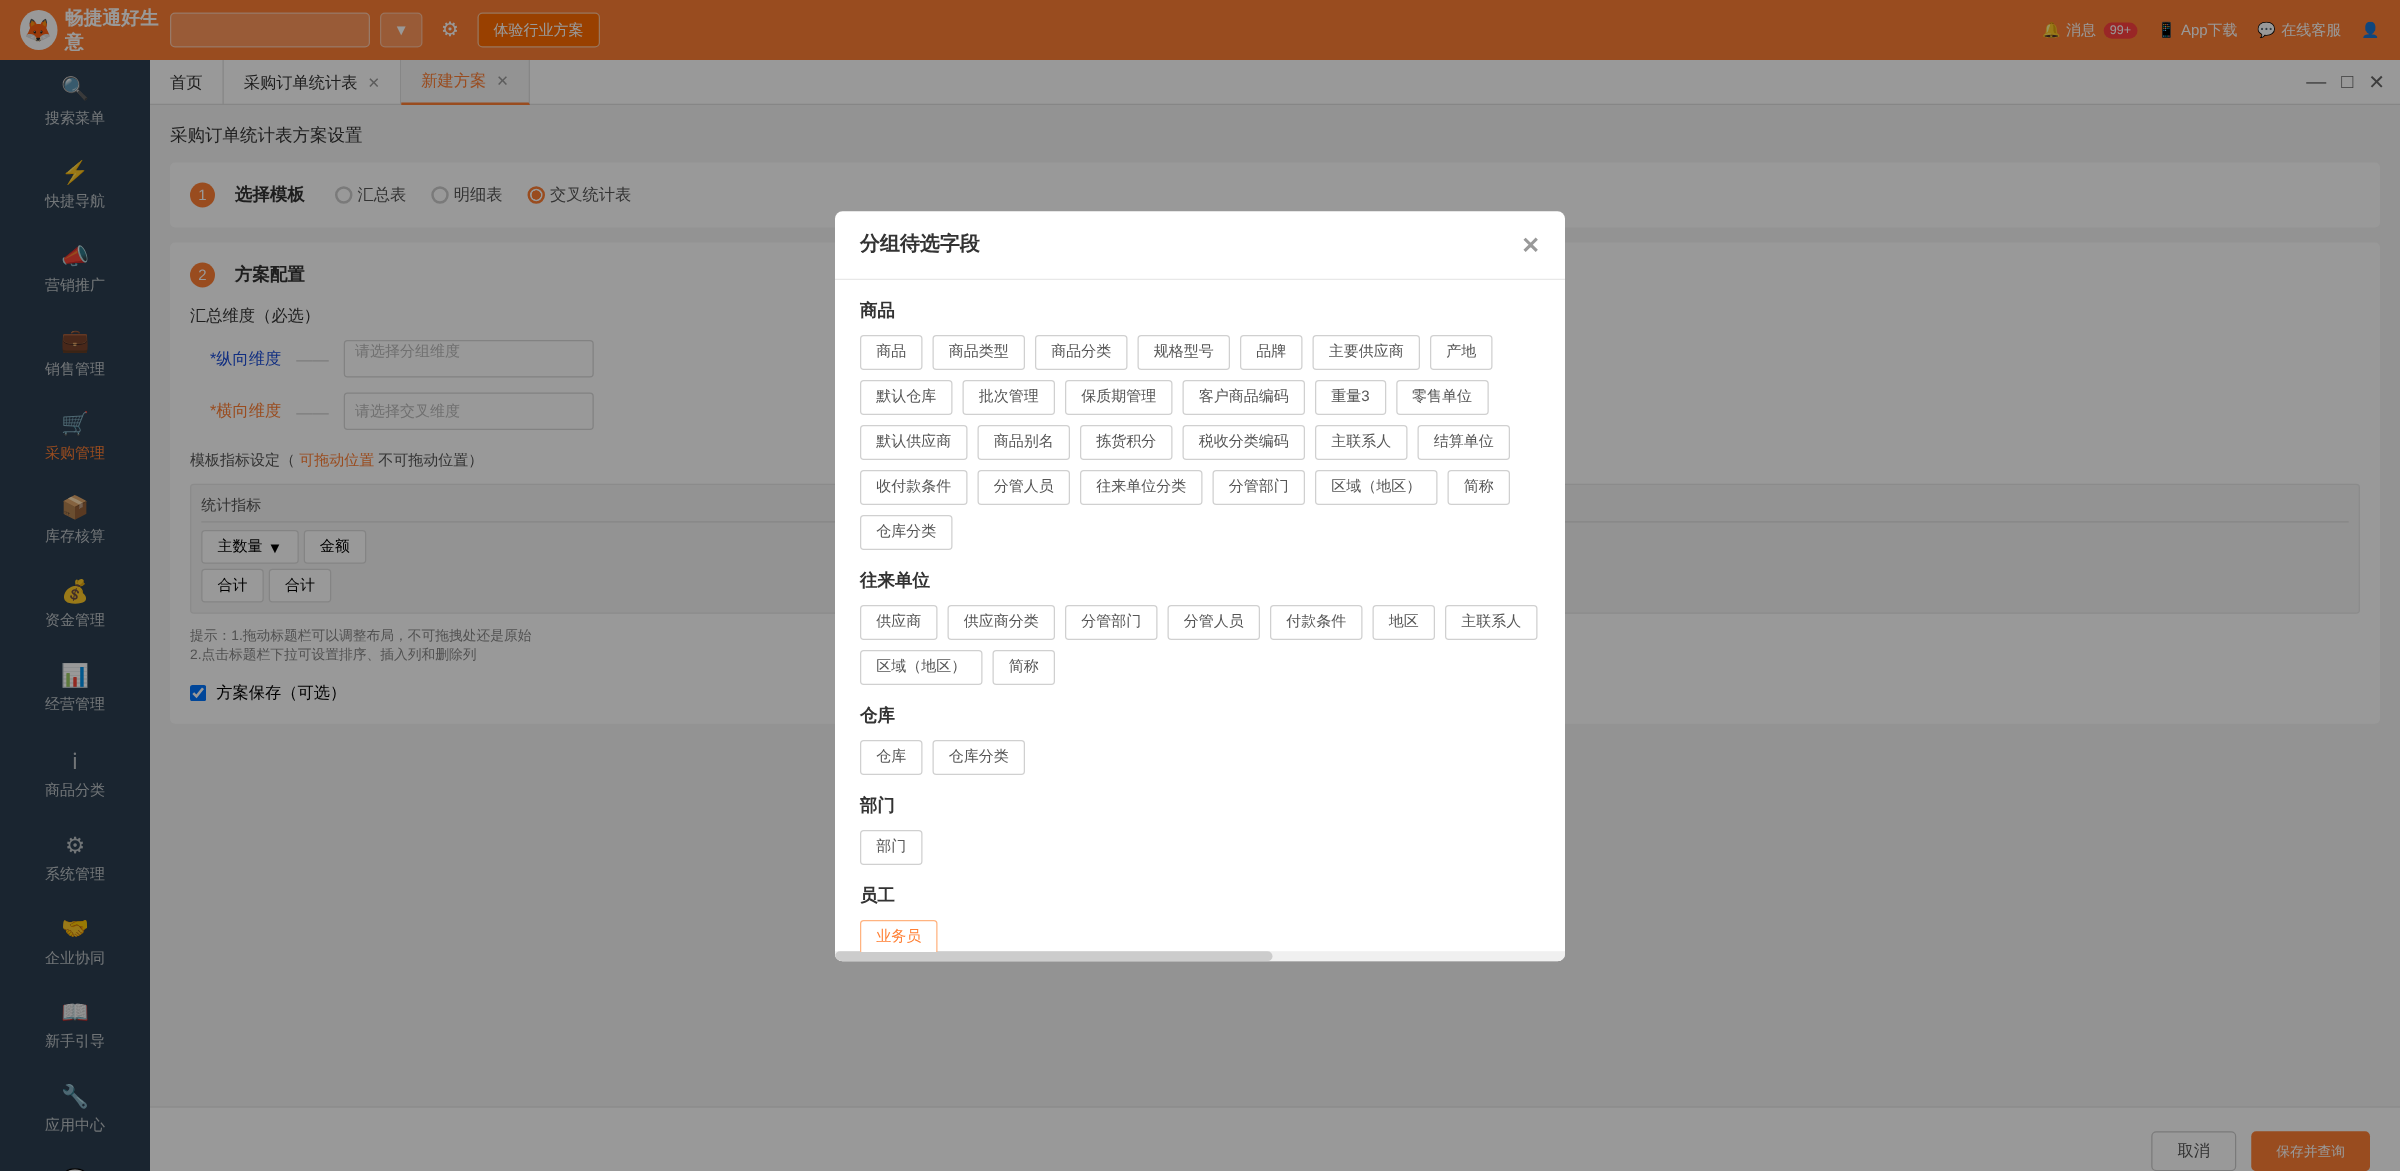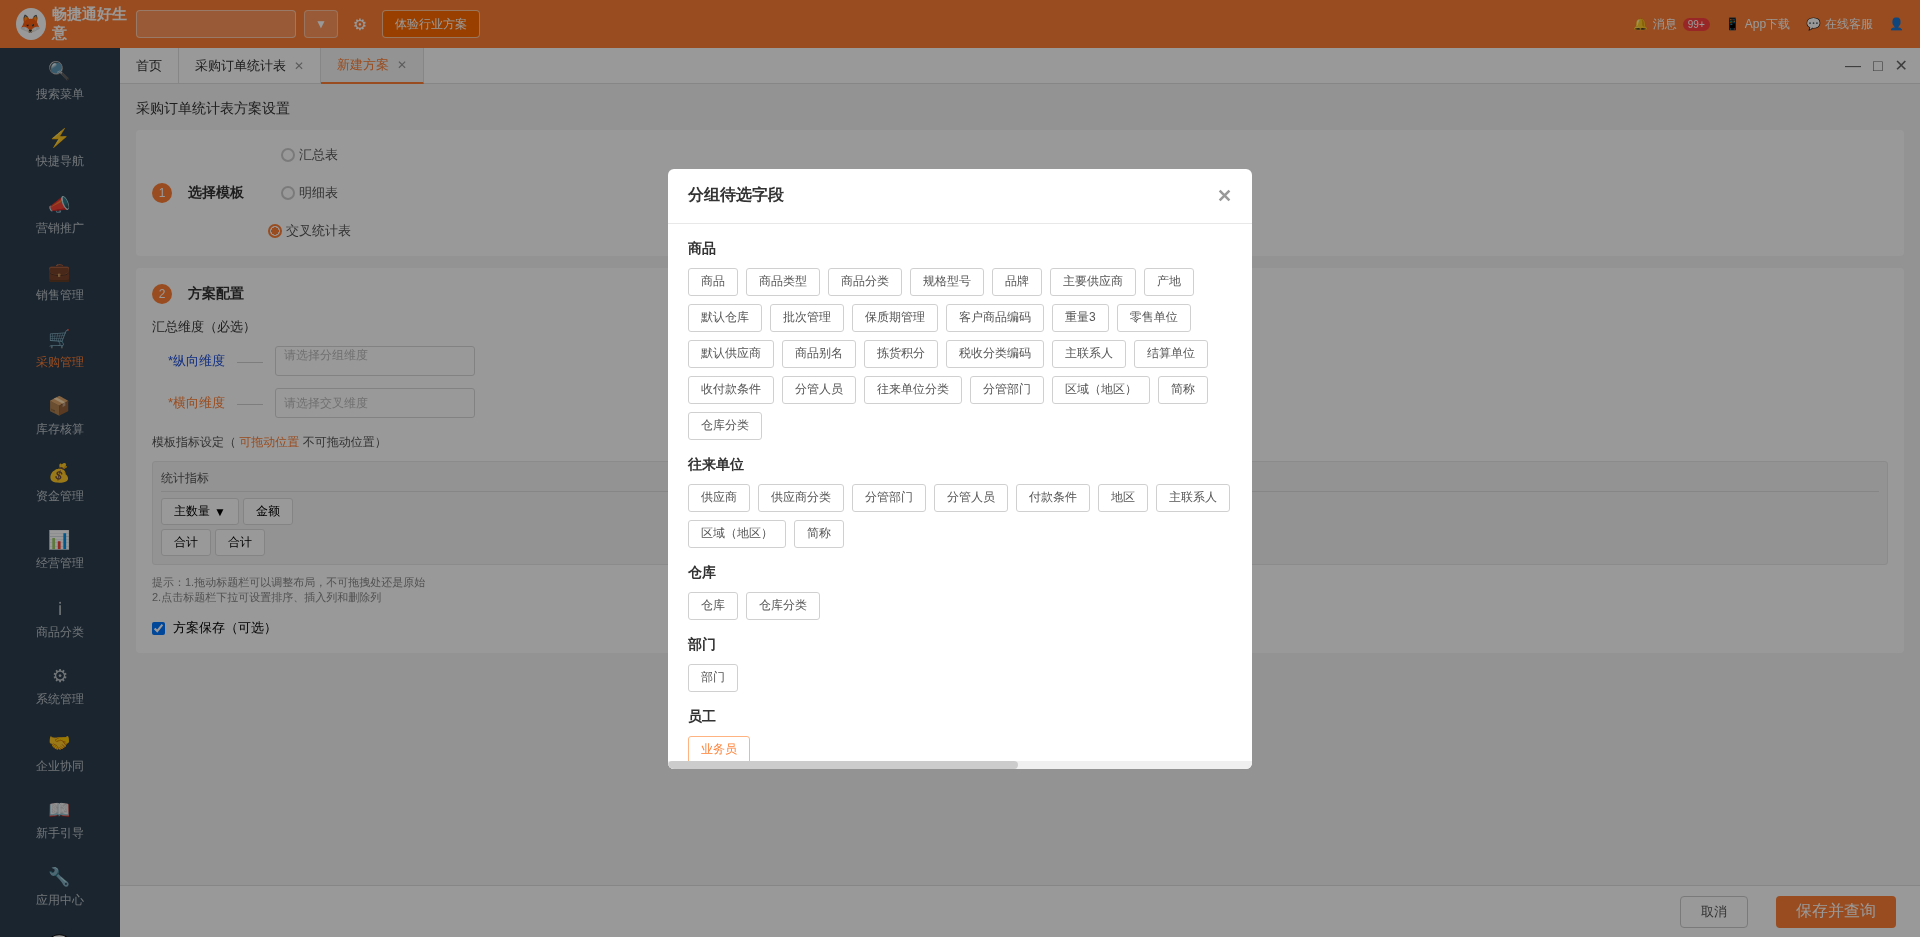--- a/index.html
+++ b/index.html
@@ -188,41 +188,41 @@
     .radio-btn.selected {
       border-color: #ff7f34;
       background: radial-gradient(circle, #ff7f34 50%, white 55%);
     }
 
     
     .bottom-bar {
       height: 52px;
       background: white;
       border-top: 1px solid #e0e0e0;
-      display: flex; align-items: center; justify-content: flex-end;
+      display: flex; align-items: flex-end; justify-content: flex-end;
       padding: 0 24px;
-      gap: 28px;
+      gap: 12px;
     }
     .btn-cancel {
       height: 32px; padding: 0 20px;
       border: 1px solid #ccc;
       border-radius: 4px;
       background: white;
       color: #555;
       cursor: pointer;
       font-size: 13px;
     }
     .btn-save-query {
       height: 32px; padding: 0 20px;
       border: none;
       border-radius: 4px;
       background: #ff7f34;
       color: white;
       cursor: pointer;
-      font-size: 16px;
+      font-size: 11px;
     }
 
     
     .sidebar-bottom {
       position: fixed;
       bottom: 0; left: 0;
       width: 120px;
       height: 52px;
       background: #2c3e50;
       display: flex; align-items: center; justify-content: space-around;
@@ -429,21 +429,21 @@
     </div>
   </div>
 
   <div class="content-area">
     <div class="page-title">采购订单统计表方案设置</div>
 
     <div class="section-card">
       <div style="display:flex;align-items:center;gap:8px;">
         <span class="section-number">1</span>
         <span class="section-title">选择模板</span>
-        <div class="template-row" style="margin-top:0;margin-left:16px;flex-direction:column;">
+        <div class="template-row" style="margin-top:0;margin-left:16px;">
           <label class="template-option">
             <span class="radio-btn"></span>
             <span>汇总表</span>
           </label>
           <label class="template-option">
             <span class="radio-btn"></span>
             <span>明细表</span>
           </label>
           <label class="template-option">
             <span class="radio-btn selected"></span>

